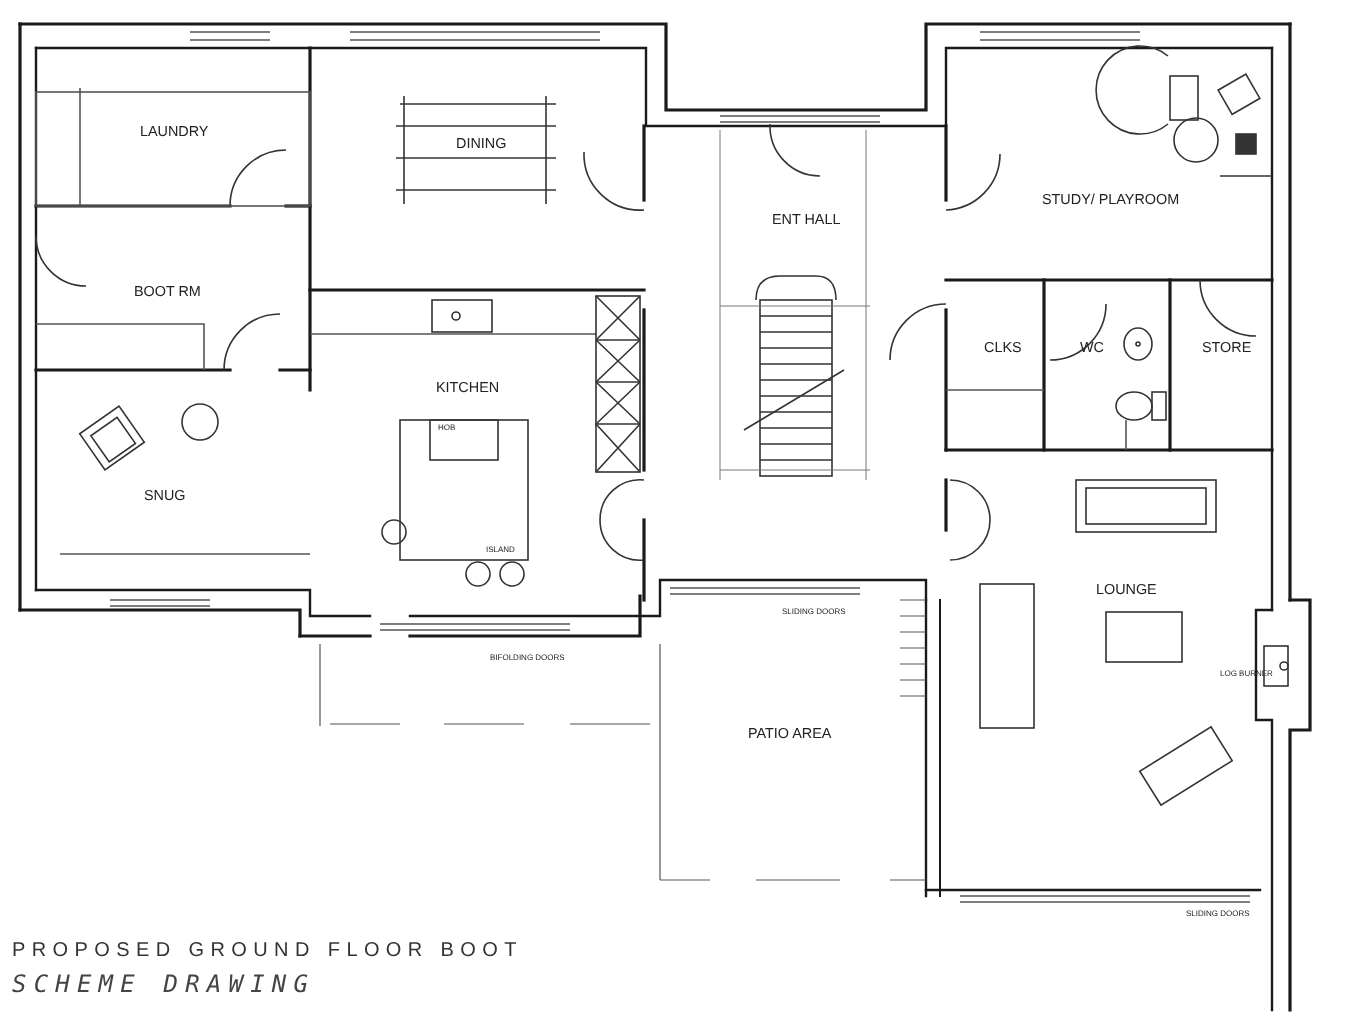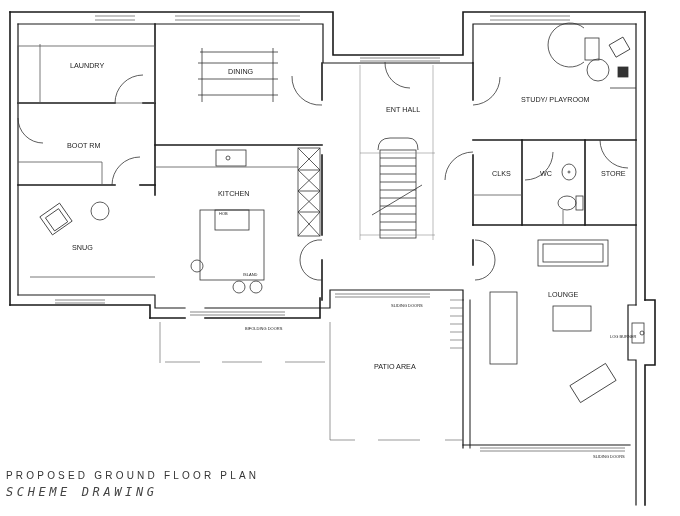--- a/index.html
+++ b/index.html
@@ -200,14 +200,14 @@
     <text class="lbl room" x="374" y="369">PATIO AREA</text>
     <text class="lbl tiny" x="219" y="215">HOB</text>
     <text class="lbl tiny" x="243" y="276">ISLAND</text>
     <text class="lbl tiny" x="245" y="330">BIFOLDING DOORS</text>
     <text class="lbl tiny" x="391" y="307">SLIDING DOORS</text>
     <text class="lbl tiny" x="593" y="458">SLIDING DOORS</text>
     <text class="lbl tiny" x="610" y="338">LOG BURNER</text>
   </g>
 </svg>
 
-<div class="title">PROPOSED GROUND FLOOR PLAN</div>
+<div class="title">PROPOSED GROUND FLOOR BOOT</div>
 <div class="subtitle">SCHEME DRAWING</div>
 
 </body></html>

